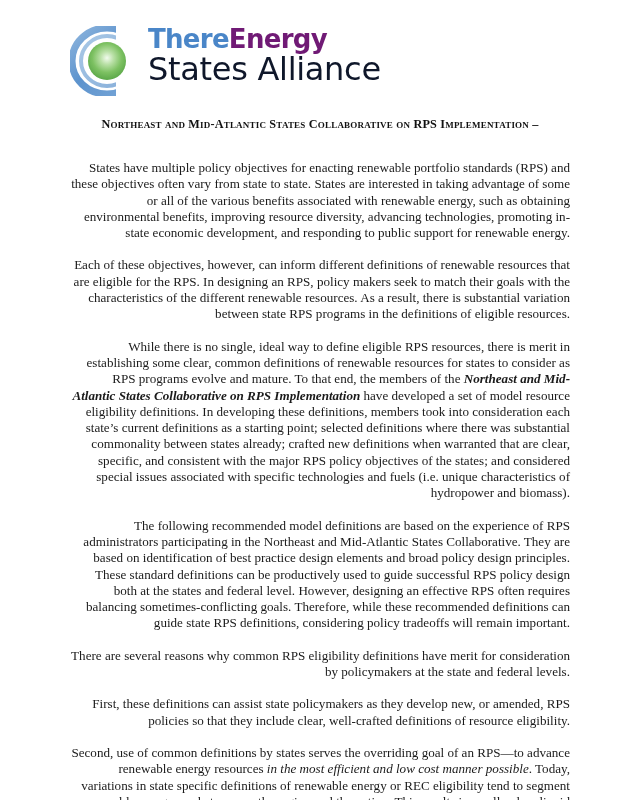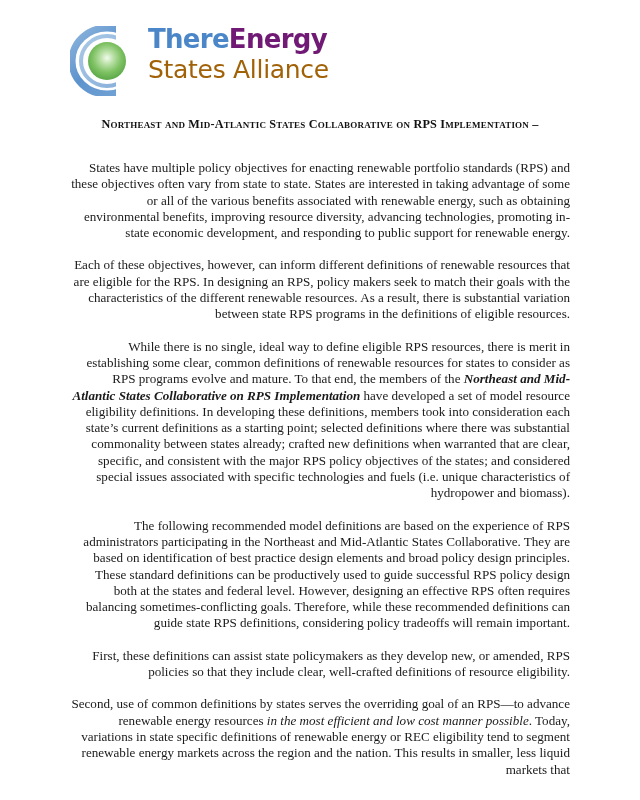--- a/index.html
+++ b/index.html
@@ -57,24 +57,24 @@
     font-size: 26px;
     letter-spacing: -0.7px;
     line-height: 30px;
     white-space: nowrap;
   }
   .logo-clean { color: #4a86c8; }
   .logo-energy { color: #701a75; }
   .logo-line2 {
     font-family: "DejaVu Sans", "Liberation Sans", sans-serif;
     font-weight: normal;
-    font-size: 25px;
+    font-size: 32px;
     letter-spacing: -0.3px;
     line-height: 29px;
-    color: #a16207;
+    color: #0f172a;
     white-space: nowrap;
     margin-top: 1px;
   }
 
   
   .doc-title {
     position: absolute;
     left: 70px;
     top: 116px;
     width: 500px;
@@ -155,20 +155,21 @@
   <div class="body-copy">
 
     <p>States have multiple policy objectives for enacting renewable portfolio standards (RPS) and these objectives often vary from state to state.  States are interested in taking advantage of some or all of the various benefits associated with renewable energy, such as obtaining environmental benefits, improving resource diversity, advancing technologies, promoting in-state economic development, and responding to public support for renewable energy.</p>
 
     <p>Each of these objectives, however, can inform different definitions of renewable resources that are eligible for the RPS. In designing an RPS, policy makers seek to match their goals with the characteristics of the different renewable resources.  As a result, there is substantial variation between state RPS programs in the definitions of eligible resources.</p>
 
     <p><span>While there is no single, ideal way to define eligible RPS resources, there is merit in establishing some clear, common definitions of renewable resources for states to consider as RPS programs evolve and mature.  To that end, the members of the </span><span class="bi">Northeast and Mid-Atlantic States Collaborative on RPS Implementation</span><span> have developed a set of model resource eligibility definitions.  In developing these definitions, members took into consideration each state’s current definitions as a starting point; selected definitions where there was substantial commonality between states already; crafted new definitions when warranted that are clear, specific, and consistent with the major RPS policy objectives of the states; and considered special issues associated with specific technologies and fuels (i.e. unique characteristics of hydropower and biomass).</span></p>
 
     <p>The following recommended model definitions are based on the experience of RPS administrators participating in the Northeast and Mid-Atlantic States Collaborative. They are based on identification of best practice design elements and broad policy design principles. These standard definitions can be productively used to guide successful RPS policy design both at the states and federal level. However, designing an effective RPS often requires balancing sometimes-conflicting goals.  Therefore, while these recommended definitions can guide state RPS definitions, considering policy tradeoffs will remain important.</p>
 
+    <p>There are several reasons why common RPS eligibility definitions have merit for consideration by policymakers at the state and federal levels.</p>
 
     <p>First, these definitions can assist state policymakers as they develop new, or amended, RPS policies so that they include clear, well-crafted definitions of resource eligibility.</p>
 
     <p><span>Second, use of common definitions by states serves the overriding goal of an RPS—to advance renewable energy resources </span><span class="it">in the most efficient and low cost manner possible</span><span>. Today, variations in state specific definitions of renewable energy or REC eligibility tend to segment renewable energy markets across the region and the nation. This results in smaller, less liquid markets that</span></p>
 
   </div>
 
 </div>
 
 </body></html>

